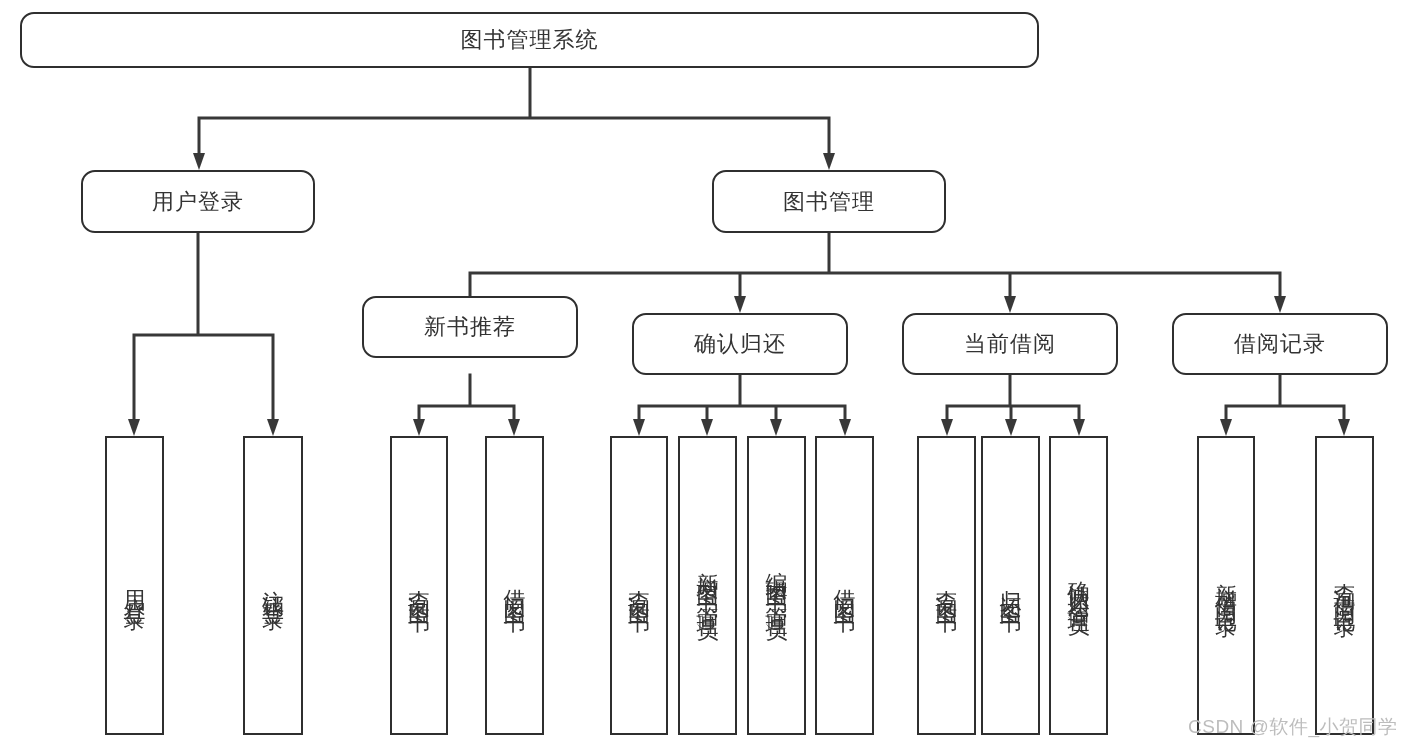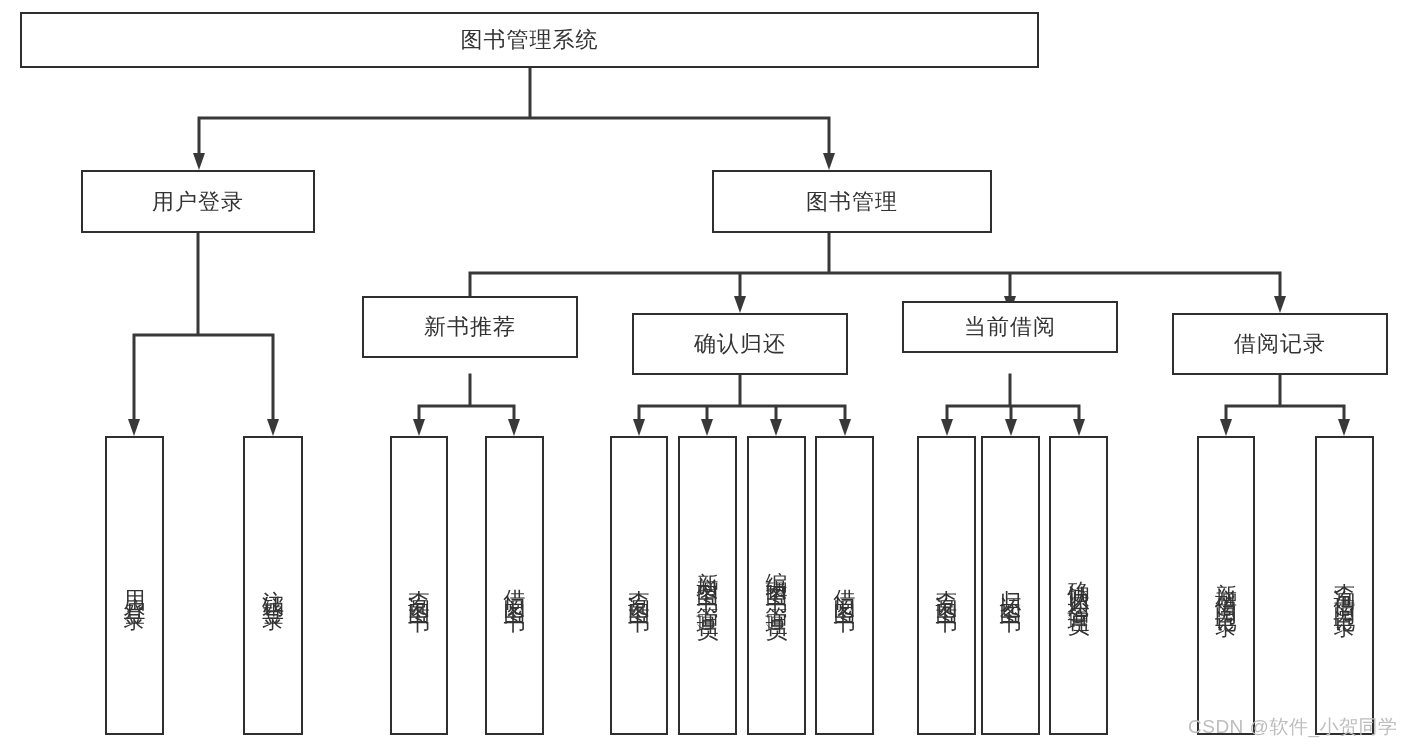--- a/index.html
+++ b/index.html
@@ -17,21 +17,21 @@
     box-sizing: border-box;
     background: #ffffff;
     border: 2px solid #2f2f2f;
     color: #333333;
     display: flex;
     align-items: center;
     justify-content: center;
     z-index: 2;
     text-align: center;
   }
-  .h-label { font-size: 22px; letter-spacing: 1px; white-space: nowrap; }
+  .h-label { font-size: 22px; letter-spacing: 1px; white-space: nowrap; border-radius: 14px; }
   .v-label {
     writing-mode: vertical-rl;
     text-orientation: mixed;
     font-size: 22px;
     letter-spacing: 7px;
     line-height: 1;
     white-space: nowrap;
   }
   .watermark {
     position: absolute;
@@ -98,25 +98,25 @@
         <path fill="none" d="M1280 375 V406 M1226 406 H1344 M1226 406 V420 M1344 406 V420"></path>
         <polygon stroke="none" points="1220,419 1232,419 1226,436"></polygon>
         <polygon stroke="none" points="1338,419 1350,419 1344,436"></polygon>
       </g>
     </g>
   </svg>
 
   <div class="box h-label" style="left:20px;top:12px;width:1019px;height:56px">图书管理系统</div>
 
   <div class="box h-label" style="left:81px;top:170px;width:234px;height:63px">用户登录</div>
-  <div class="box h-label" style="left:712px;top:170px;width:280px;height:63px">图书管理</div>
+  <div class="box h-label" style="left:712px;top:170px;width:234px;height:63px">图书管理</div>
 
   <div class="box h-label" style="left:362px;top:296px;width:216px;height:62px">新书推荐</div>
   <div class="box h-label" style="left:632px;top:313px;width:216px;height:62px">确认归还</div>
-  <div class="box h-label" style="left:902px;top:301px;width:216px;height:52px">当前借阅</div>
+  <div class="box h-label" style="left:902px;top:313px;width:216px;height:62px">当前借阅</div>
   <div class="box h-label" style="left:1172px;top:313px;width:216px;height:62px">借阅记录</div>
 
   <div class="box" style="left:105px;top:436px;width:59px;height:299px">
     <span class="v-label">用户登录</span>
   </div>
   <div class="box" style="left:243px;top:436px;width:60px;height:299px">
     <span class="v-label">注销登录</span>
   </div>
 
   <div class="box" style="left:390px;top:436px;width:58px;height:299px">

